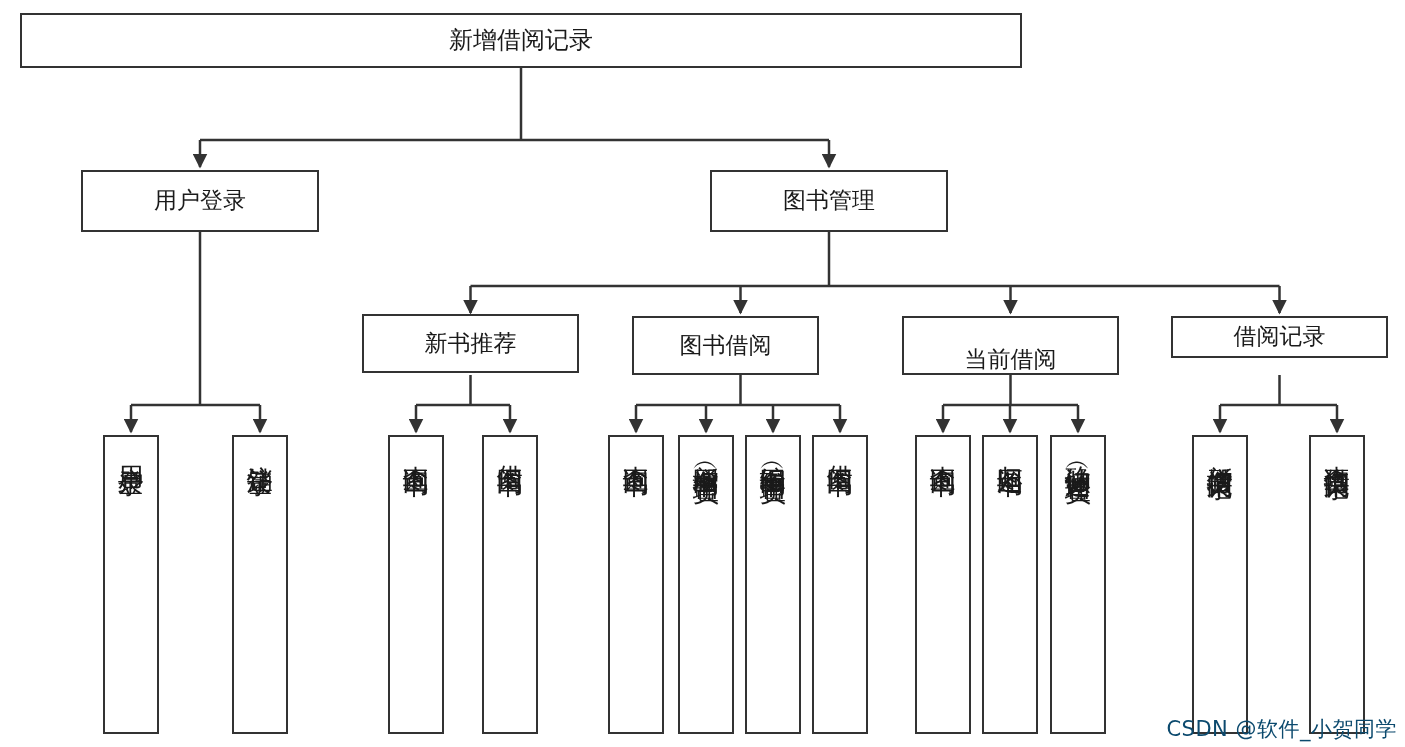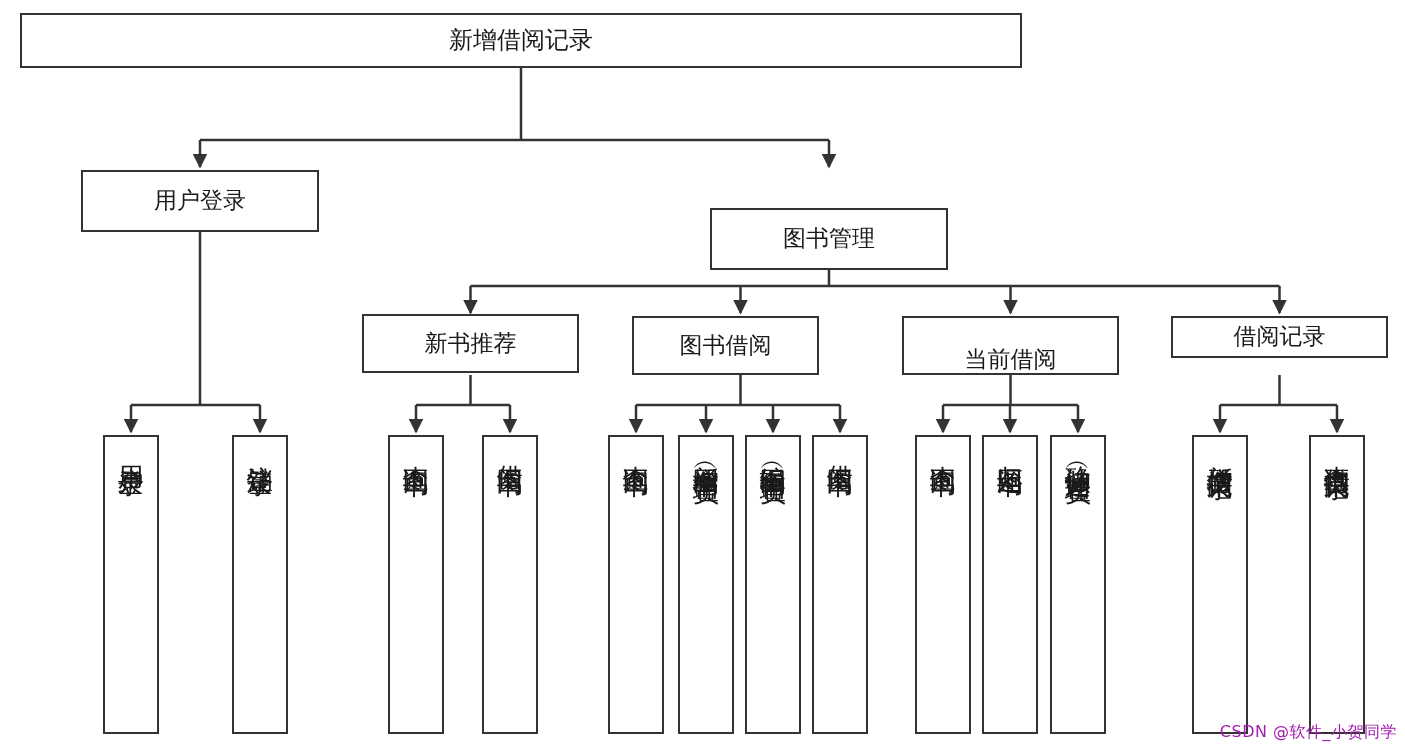--- a/index.html
+++ b/index.html
@@ -55,22 +55,22 @@
     text-orientation: upright;
     font-size: 26px;
     letter-spacing: 2px;
   }
   .node.root .label { font-size: 24px; }
 
   #watermark {
     position: absolute;
     right: 8px;
     bottom: 4px;
-    font-size: 16px;
-    color: #a21caf;
+    font-size: 21px;
+    color: #0c4a6e;
     letter-spacing: 0.5px;
     z-index: 5;
     white-space: pre;
   }
 </style>
 </head>
 <body>
 
 <div id="canvas">
   <svg id="edges" viewBox="0 0 1405 747" xmlns="http://www.w3.org/2000/svg">
@@ -116,21 +116,21 @@
       </g>
   </svg>
 
   <div id="nodes">
       <div class="node horiz root" style="left: 20px; top: 13px; width: 1002px; height: 55px;">
         <span class="label">新增借阅记录</span>
       </div>
       <div class="node horiz" style="left: 81px; top: 170px; width: 238px; height: 62px;">
         <span class="label">用户登录</span>
       </div>
-      <div class="node horiz" style="left: 710px; top: 170px; width: 238px; height: 62px; margin-top: 38px;">
+      <div class="node horiz" style="left: 710px; top: 170px; width: 238px; height: 62px;">
         <span class="label">图书管理</span>
       </div>
       <div class="node horiz" style="left: 362px; top: 314px; width: 217px; height: 59px;">
         <span class="label">新书推荐</span>
       </div>
       <div class="node horiz" style="left: 632px; top: 316px; width: 187px; height: 59px;">
         <span class="label">图书借阅</span>
       </div>
       <div class="node horiz" style="left: 902px; top: 316px; width: 217px; height: 59px; align-items: flex-end;">
         <span class="label">当前借阅</span>

